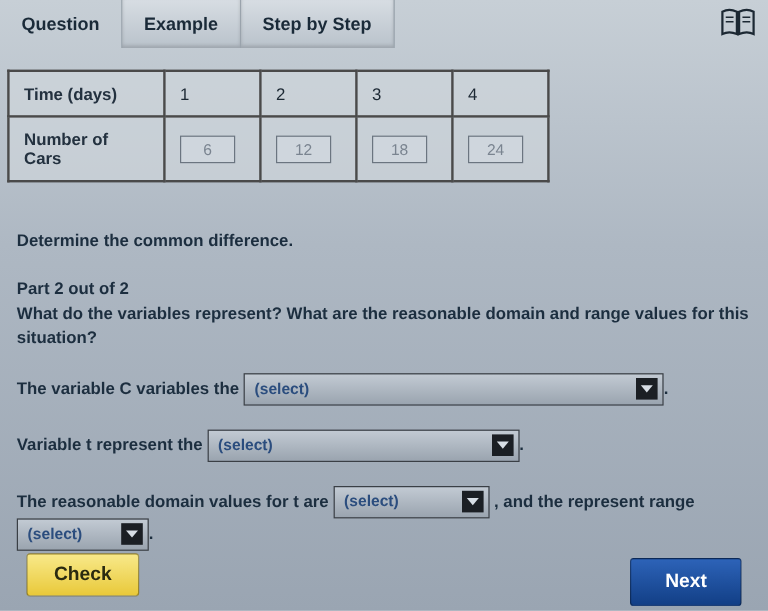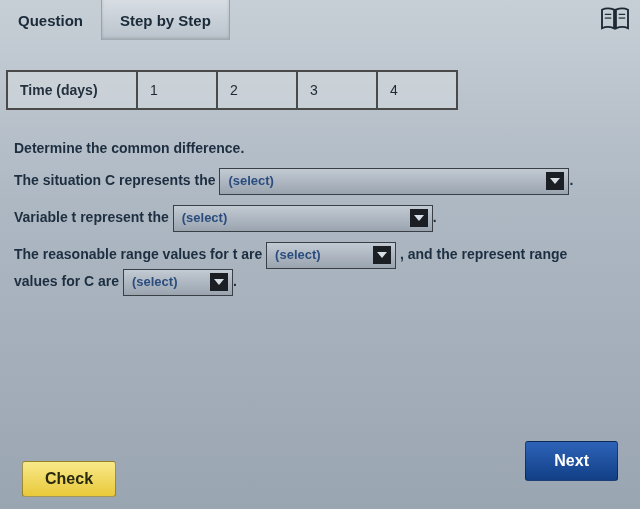--- a/index.html
+++ b/index.html
@@ -31,21 +31,21 @@
   }
   .book-icon {
     position: absolute;
     top: 6px; right: 10px;
     width: 30px; height: 26px;
   }
   .book-icon svg { width: 100%; height: 100%; }
 
   
   table.data {
-    margin: 30px 0 0 6px;
+    margin: 18px 0 0 6px;
     border-collapse: collapse;
   }
   table.data th, table.data td {
     border: 2px solid #4a4a4a;
     padding: 10px 12px;
     font-size: 14px;
     text-align: left;
     background: rgba(210,216,222,0.6);
   }
   table.data th {
@@ -60,21 +60,21 @@
     padding: 3px 6px;
     border: 1px solid #6b7580;
     background: #cfd6dd;
     color: #7a8490;
     text-align: center;
     font-size: 13px;
   }
 
   .content { padding: 18px 14px 0 14px; font-size: 14px; line-height: 1.45; }
   .bold { font-weight: bold; color: #1c2e3f; }
-  .para { margin: 10px 0; }
+  .para { margin: 20px 0; }
 
   .inline-input {
     display: inline-block;
     width: 42px;
     border: 1px solid #6f7a85;
     background: #d2d9df;
     color: #8a949e;
     text-align: center;
     padding: 2px 4px;
     font-size: 13px;
@@ -120,31 +120,32 @@
     border-radius: 3px;
     cursor: pointer;
     border: 1px solid rgba(0,0,0,0.35);
   }
   .btn-check {
     left: 22px; bottom: 12px;
     background: linear-gradient(#f8e98a, #e9c93a);
     color: #2a2a10;
   }
   .btn-next {
-    right: 22px; bottom: 28px;
+    right: 22px; bottom: 4px;
     background: linear-gradient(#2d63b8, #123f86);
     color: #fff;
     padding: 10px 28px;
   }
 </style>
 </head>
 <body>
 
 <div class="tabs">
   <div class="tab plain">Question</div>
+  <div class="tab raised">Example</div>
   <div class="tab raised">Step by Step</div>
 </div>
 <div class="book-icon">
   <svg viewBox="0 0 32 28">
       <path d="M2 4 Q8 1 15 4 L15 24 Q8 21 2 24 Z M17 4 Q24 1 30 4 L30 24 Q24 21 17 24 Z" fill="none" stroke="#1c2833" stroke-width="2"></path>
       <line x1="5" y1="9" x2="12" y2="9" stroke="#1c2833" stroke-width="1.3"></line>
       <line x1="5" y1="13" x2="12" y2="13" stroke="#1c2833" stroke-width="1.3"></line>
       <line x1="20" y1="9" x2="27" y2="9" stroke="#1c2833" stroke-width="1.3"></line>
       <line x1="20" y1="13" x2="27" y2="13" stroke="#1c2833" stroke-width="1.3"></line>
     </svg>
@@ -152,54 +153,64 @@
 
 <table class="data">
   <tbody>
       <tr>
     <th>Time (days)</th>
     <td>1</td>
     <td>2</td>
     <td>3</td>
     <td>4</td>
   </tr>
+  <tr>
+    <th>Number of Cars</th>
+    <td><span class="cell-box">6</span></td>
+    <td><span class="cell-box">12</span></td>
+    <td><span class="cell-box">18</span></td>
+    <td><span class="cell-box">24</span></td>
+  </tr>
 </tbody>
   </table>
 
 <div class="content">
 
   <div class="para bold">Determine the common difference.</div>
 
 
-
-  <div class="para">
-    <span class="bold">The situation C represents the </span>
+  <div class="para">
+    <div class="bold">Part 2 out of 2</div>
+    <div class="bold">What do the variables represent? What are the reasonable domain and range values for this situation?</div>
+  </div>
+
+  <div class="para">
+    <span class="bold">The variable C variables the </span>
     <span class="select-box sel-lg">
       <span>(select)</span>
       <span class="caret"></span>
     </span><span class="bold">.</span>
   </div>
 
   <div class="para">
     <span class="bold">Variable t represent the </span>
     <span class="select-box sel-md">
       <span>(select)</span>
       <span class="caret"></span>
     </span><span class="bold">.</span>
   </div>
 
   <div class="para">
-    <span class="bold">The reasonable range values for t are </span>
+    <span class="bold">The reasonable domain values for t are </span>
     <span class="select-box sel-sm">
       <span>(select)</span>
       <span class="caret"></span>
     </span>
     <span class="bold">, and the represent range</span>
     <br>
-    <span class="bold">values for C are </span>
     <span class="select-box sel-xs">
       <span>(select)</span>
       <span class="caret"></span>
     </span><span class="bold">.</span>
   </div>
 
 </div>
 
 <div class="btn btn-check">Check</div>
 <div class="btn btn-next">Next</div>

